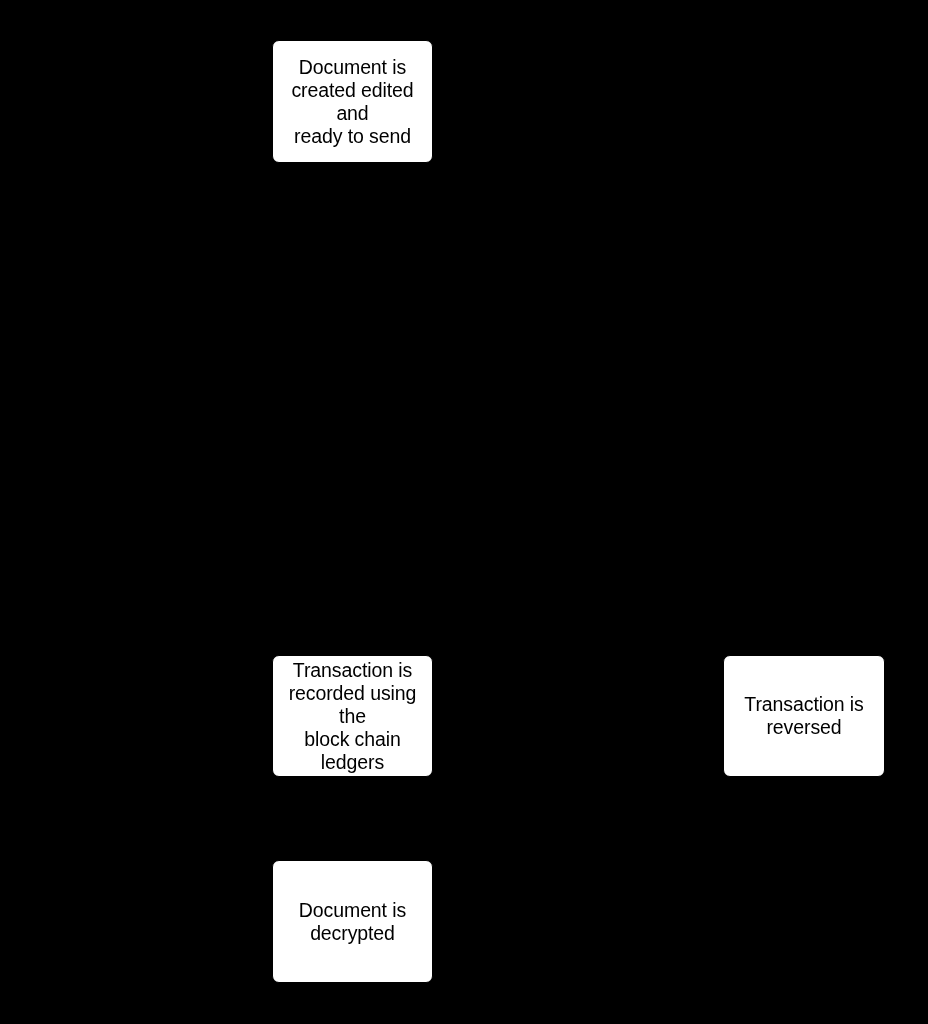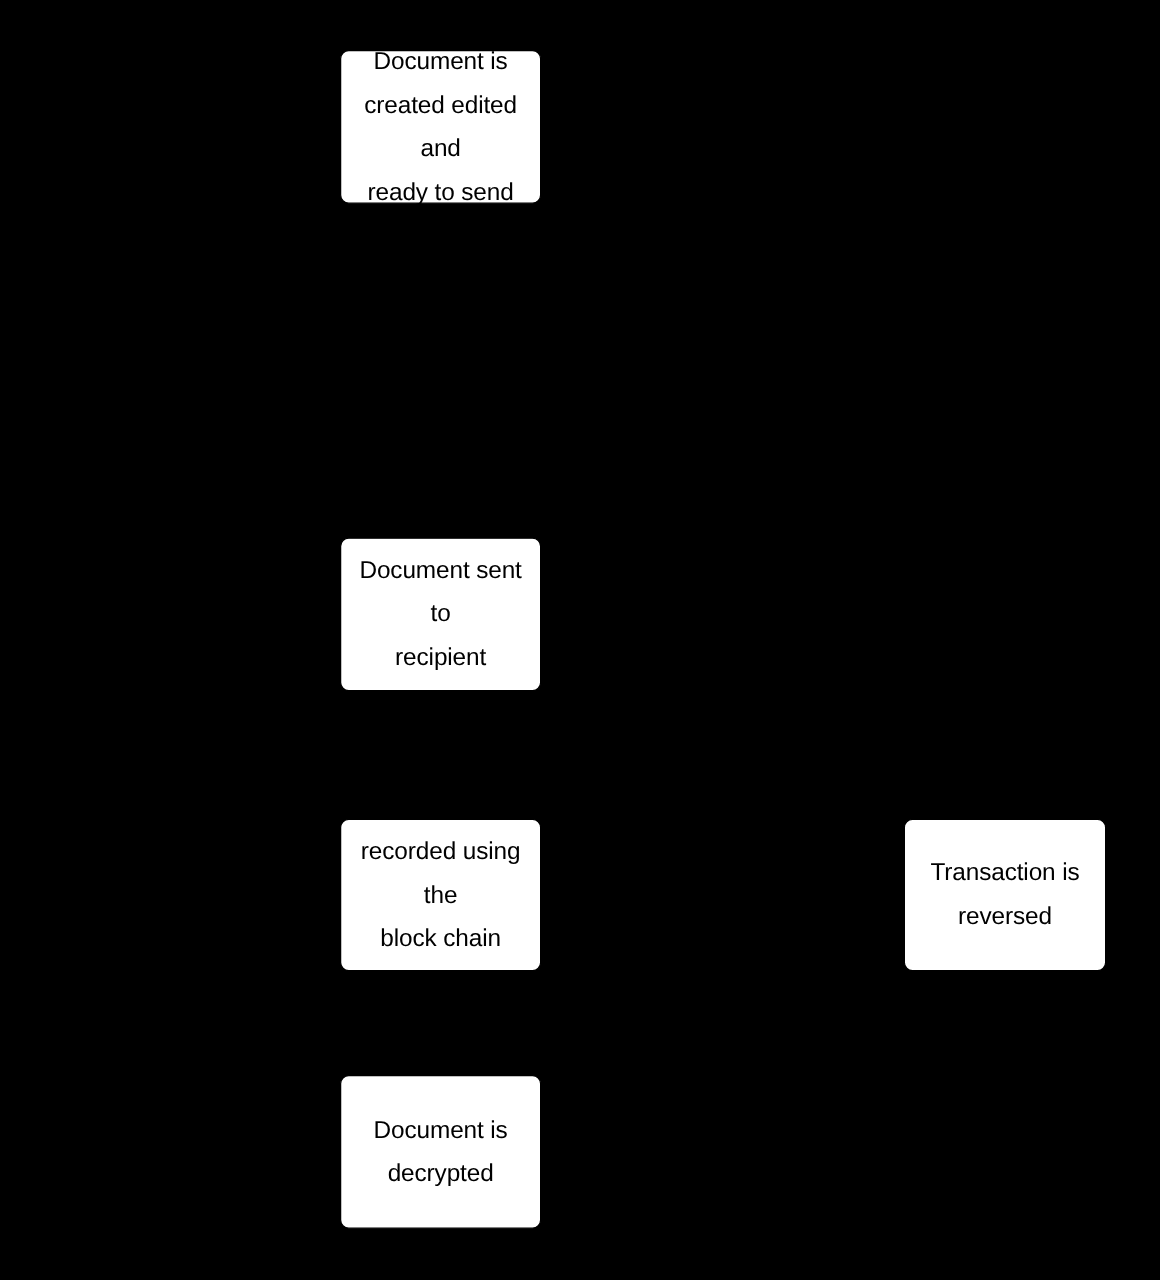--- a/index.html
+++ b/index.html
@@ -34,21 +34,21 @@
     background: #ffffff;
     border: 1px solid #000000;
     border-radius: 7px;
     display: flex;
     align-items: center;
     justify-content: center;
     text-align: center;
     color: #000000;
     font-family: "Liberation Sans", sans-serif;
     font-size: 19.5px;
-    line-height: 35px;
+    line-height: 23px;
     letter-spacing: -0.1px;
     padding: 2px 7px;
   }
   .node-label {
     display: block;
     width: 100%;
     white-space: pre-line;
   }
 </style>
 </head>
@@ -58,24 +58,20 @@
 
   <svg class="edge-layer" viewBox="0 0 928 1024" width="928" height="1024" aria-hidden="true"></svg>
 
   <div class="node" style="left:272px; top:40px; width:161px; height:123px;">
     <span class="node-label">Document is
 created edited and
 ready to send</span>
   </div>
 
 
-  <div class="node" style="left:272px; top:430px; width:161px; height:123px;">
-    <span class="node-label">Document sent to
-recipient</span>
-  </div>
 
   <div class="node" style="left:272px; top:655px; width:161px; height:122px;">
     <span class="node-label">Transaction is
 recorded using the
 block chain
 ledgers</span>
   </div>
 
   <div class="node" style="left:272px; top:860px; width:161px; height:123px;">
     <span class="node-label">Document is

